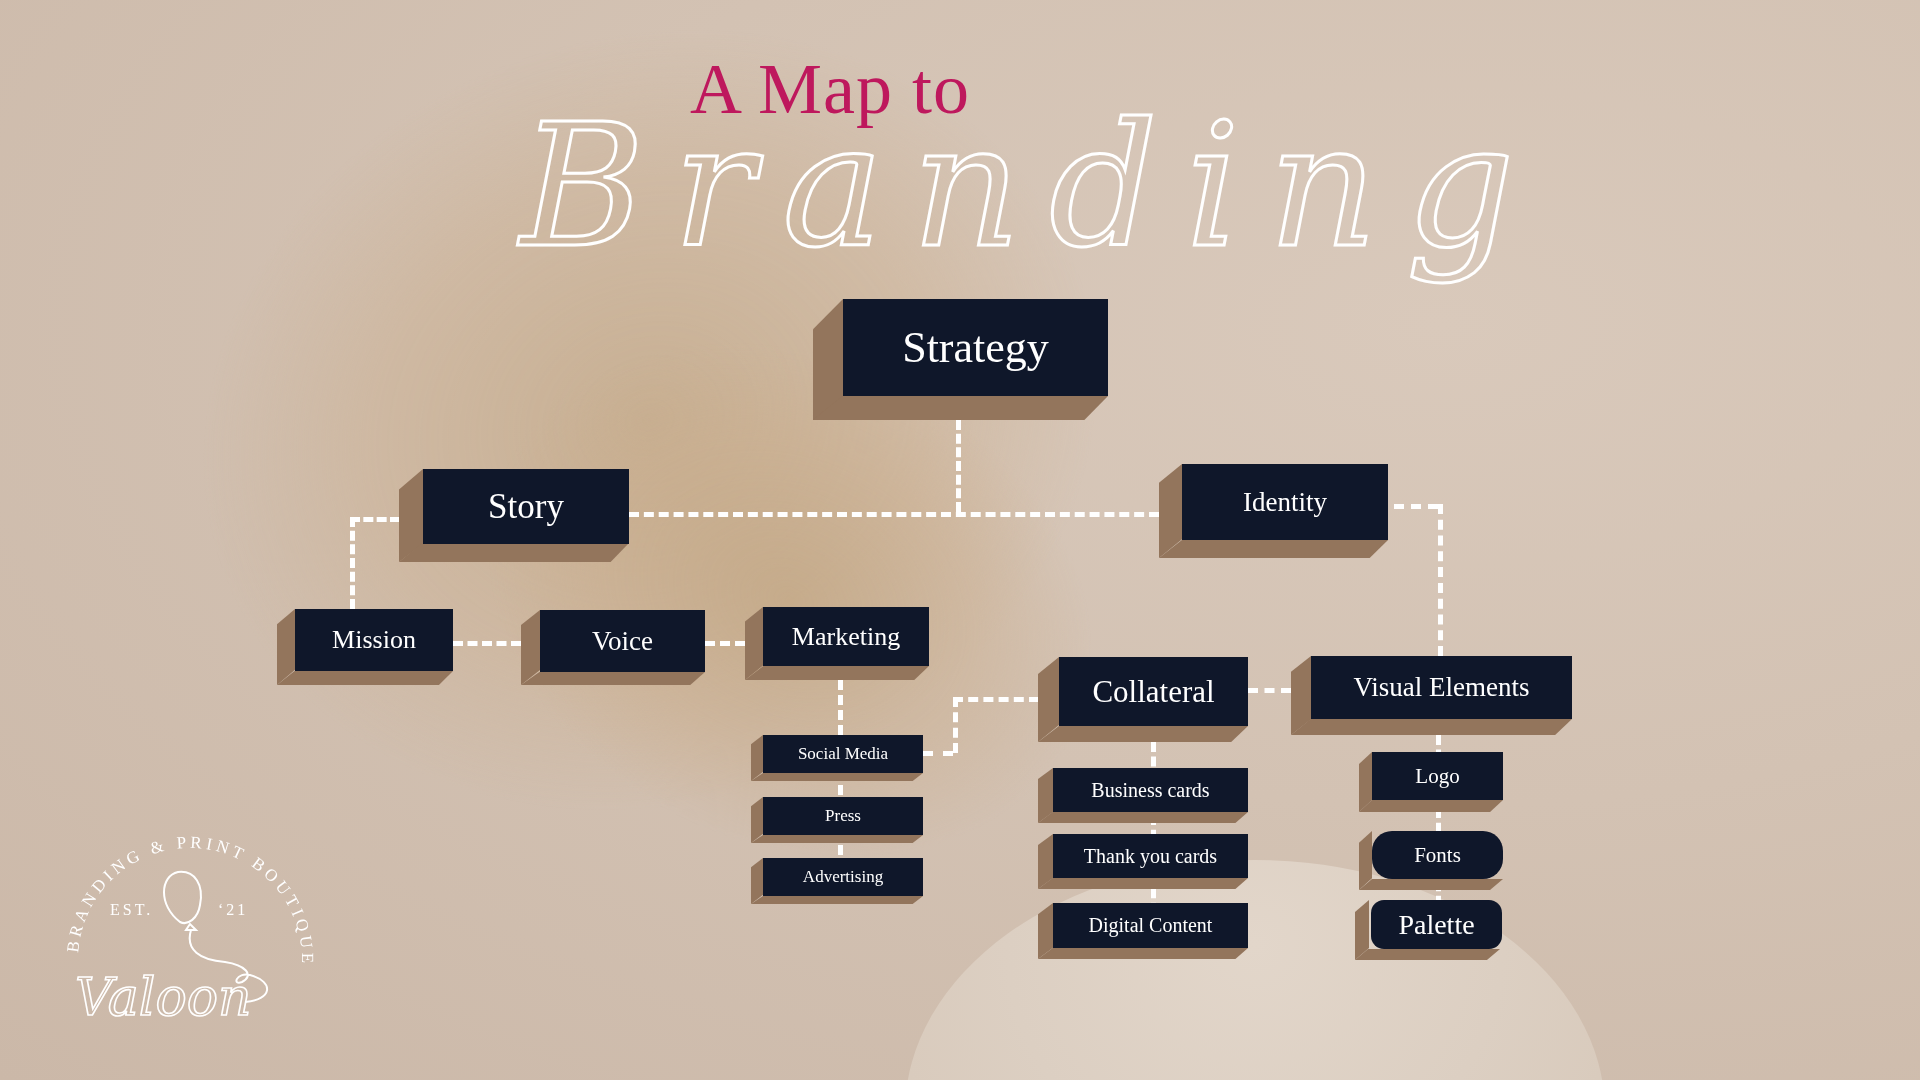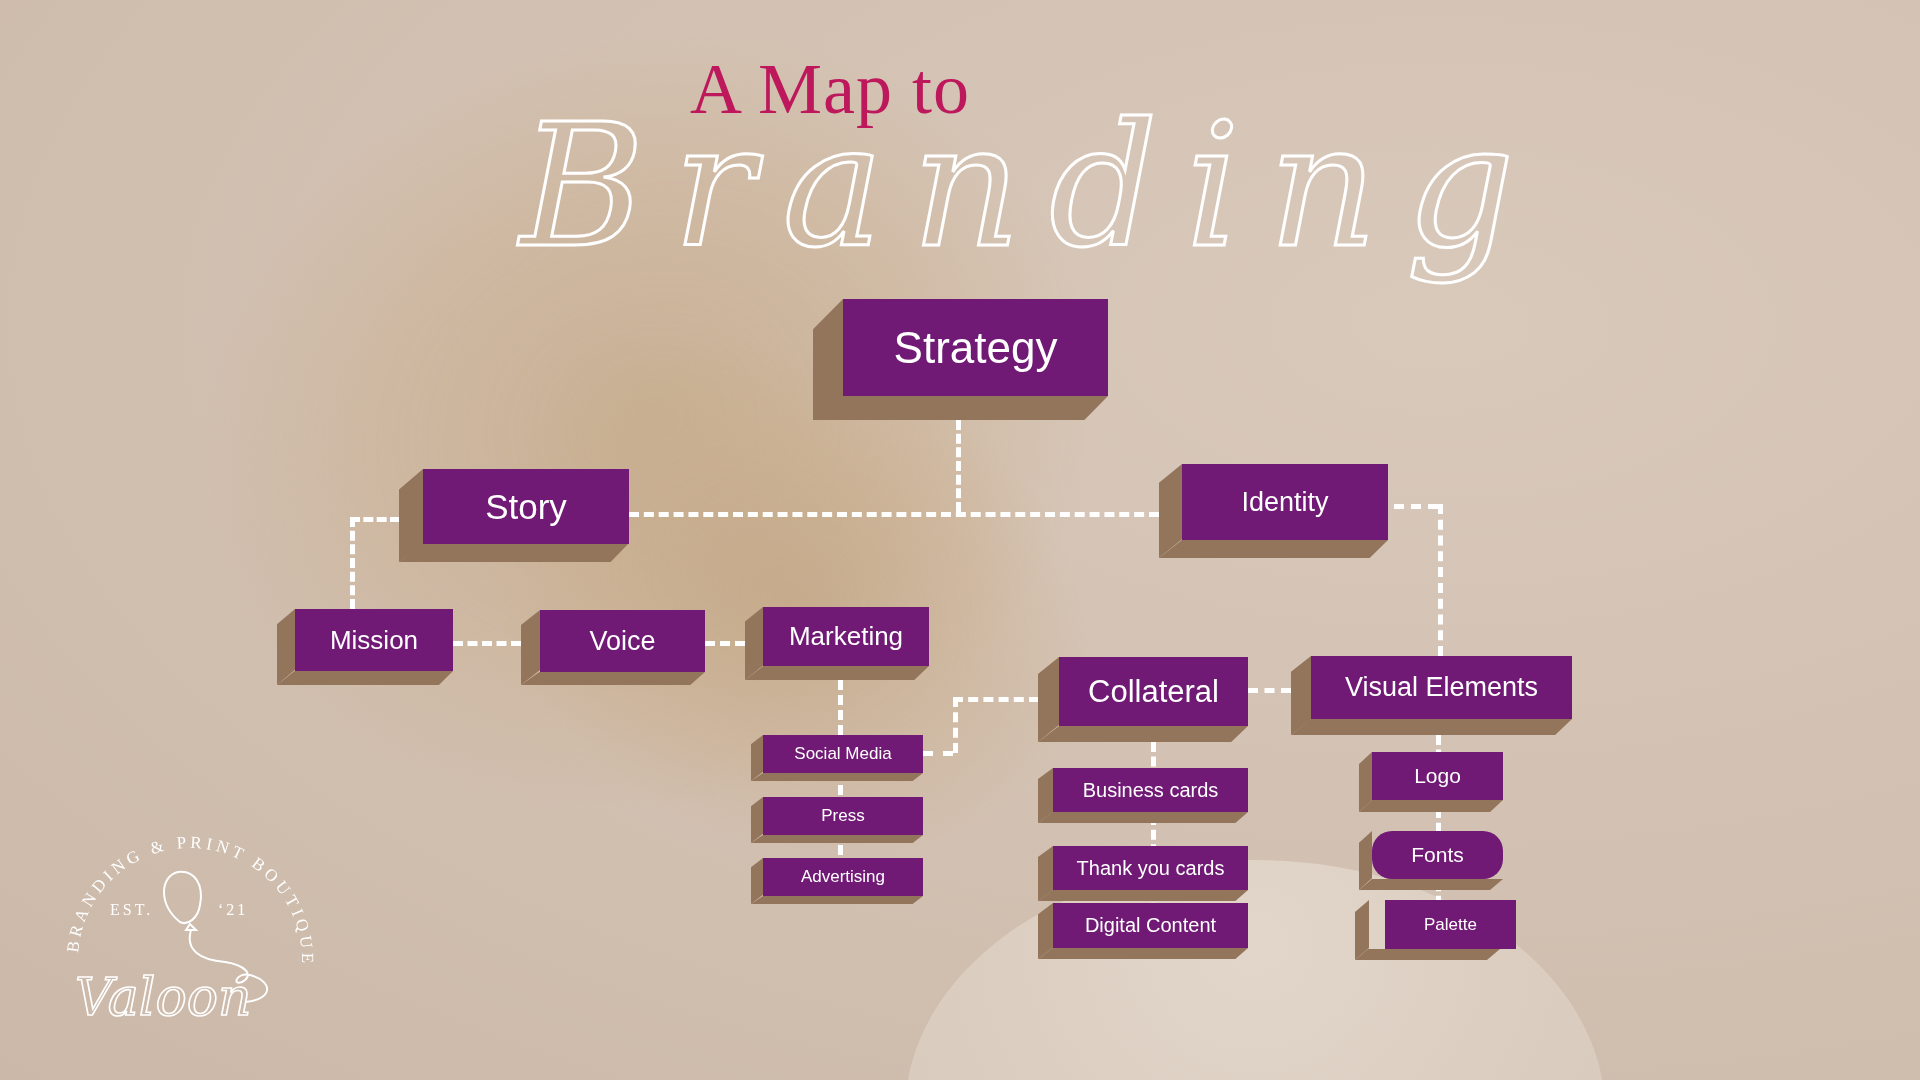--- a/index.html
+++ b/index.html
@@ -33,23 +33,23 @@
   .dash.h { height:0; border-top:5px dashed #ffffff; }
   .dash.v { width:0; border-left:5px dashed #ffffff; }
   .box { position:absolute; }
   .box .side {
     position:absolute; background:#93755c;
   }
   .box .bottom {
     position:absolute; background:#93755c;
   }
   .box .front {
-    position:absolute; background:#701a75; color:#ffffff;
+    position:absolute; background:#0f172a; color:#ffffff;
     display:flex; align-items:center; justify-content:center;
-    font-family:Liberation Sans, sans-serif; white-space:nowrap;
+    font-family:Liberation Serif, serif; white-space:nowrap;
   }
   .logo { position:absolute; left:50px; top:810px; width:280px; height:230px; }
 </style>
 </head>
 <body>
 
 <div class="grass" style="left:200px; top:40px; width:900px; height:760px; transform:rotate(-18deg);"></div>
 <div class="grass" style="left:480px; top:360px; width:620px; height:480px; transform:rotate(25deg);"></div>
 <div class="vase-neck"></div>
 <div class="vase"></div>
@@ -145,21 +145,21 @@
   <div class="bottom" style="left:0; top:69px; width:210px; height:16px; clip-path:polygon(10% 0,100% 0,92% 100%,0 100%);"></div>
   <div class="front" style="left:21px; top:0; width:189px; height:69px; font-size:31px;">Collateral</div>
 </div>
 
 <div class="box" style="left:1038px; top:768px; width:210px; height:55px;">
   <div class="side" style="left:0; top:0; width:15px; height:55px; clip-path:polygon(100% 0,100% 80%,0 100%,0 20%);"></div>
   <div class="bottom" style="left:0; top:44px; width:210px; height:11px; clip-path:polygon(7% 0,100% 0,94% 100%,0 100%);"></div>
   <div class="front" style="left:15px; top:0; width:195px; height:44px; font-size:20px;">Business cards</div>
 </div>
 
-<div class="box" style="left:1038px; top:834px; width:210px; height:55px;margin-top:12px;">
+<div class="box" style="left:1038px; top:834px; width:210px; height:55px;">
   <div class="side" style="left:0; top:0; width:15px; height:55px; clip-path:polygon(100% 0,100% 80%,0 100%,0 20%);"></div>
   <div class="bottom" style="left:0; top:44px; width:210px; height:11px; clip-path:polygon(7% 0,100% 0,94% 100%,0 100%);"></div>
   <div class="front" style="left:15px; top:0; width:195px; height:44px; font-size:20px;">Thank you cards</div>
 </div>
 
 <div class="box" style="left:1038px; top:903px; width:210px; height:56px;">
   <div class="side" style="left:0; top:0; width:15px; height:56px; clip-path:polygon(100% 0,100% 80%,0 100%,0 20%);"></div>
   <div class="bottom" style="left:0; top:45px; width:210px; height:11px; clip-path:polygon(7% 0,100% 0,94% 100%,0 100%);"></div>
   <div class="front" style="left:15px; top:0; width:195px; height:45px; font-size:20px;">Digital Content</div>
 </div>
@@ -178,21 +178,21 @@
 
 <div class="box" style="left:1359px; top:831px; width:144px; height:59px;">
   <div class="side" style="left:0; top:0; width:13px; height:59px; clip-path:polygon(100% 0,100% 80%,0 100%,0 20%);"></div>
   <div class="bottom" style="left:0; top:48px; width:144px; height:11px; clip-path:polygon(9% 0,100% 0,91% 100%,0 100%);"></div>
   <div class="front" style="left:13px; top:0; width:131px; height:48px; font-size:21px;border-radius:20px;">Fonts</div>
 </div>
 
 <div class="box" style="left:1355px; top:900px; width:145px; height:60px;">
   <div class="side" style="left:0; top:0; width:14px; height:60px; clip-path:polygon(100% 0,100% 80%,0 100%,0 20%);"></div>
   <div class="bottom" style="left:0; top:49px; width:145px; height:11px; clip-path:polygon(9% 0,100% 0,91% 100%,0 100%);"></div>
-  <div class="front" style="left:30px; top:0; width:131px; height:49px; font-size:17px;">Palette</div>
+  <div class="front" style="left:16px; top:0; width:131px; height:49px; font-size:28px;border-radius:13px;">Palette</div>
 </div>
 
 <div class="logo">
   <svg width="280" height="230" viewBox="0 0 280 230">
     <defs>
       <path id="arc" d="M 28 150 A 112 112 0 0 1 252 150"></path>
     </defs>
     <text font-family="Liberation Serif, serif" font-size="17" fill="#ffffff" letter-spacing="4">
       <textPath href="#arc" startOffset="2%">BRANDING &amp; PRINT BOUTIQUE</textPath>
     </text>

